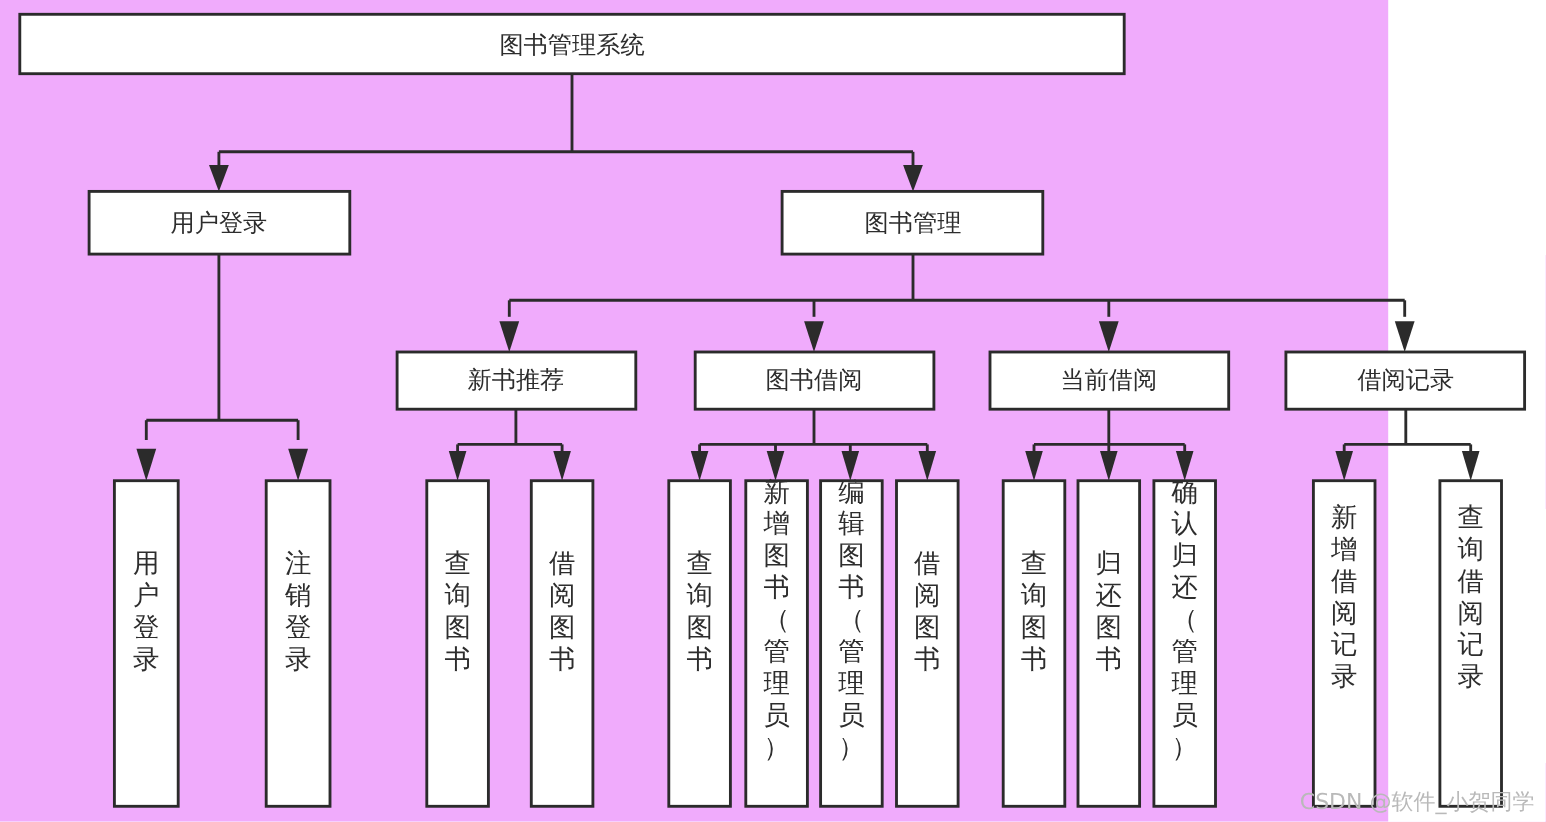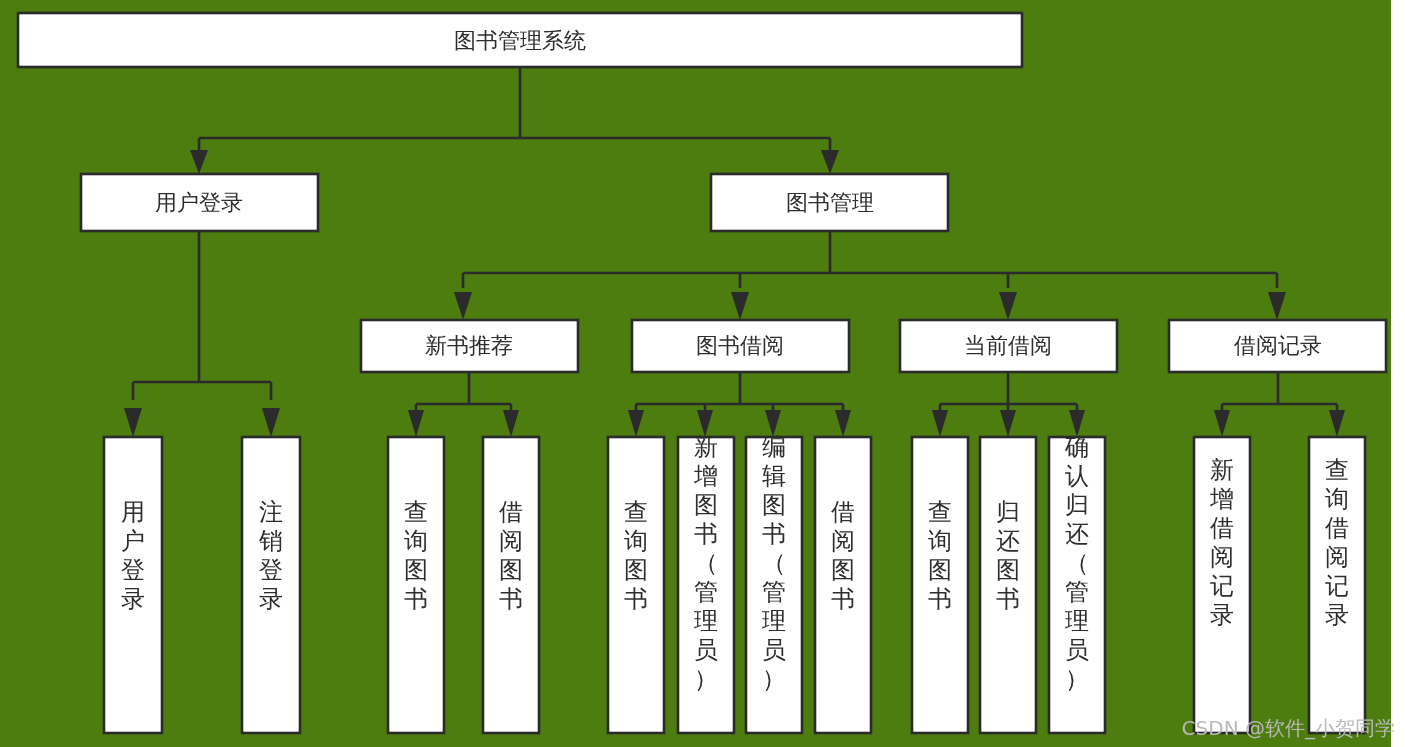--- a/index.html
+++ b/index.html
@@ -8,23 +8,23 @@
     background: #ffffff;
   }
   body {
     width: 1405px;
     height: 747px;
     font-family: "DejaVu Sans", "Liberation Sans", sans-serif;
     overflow: hidden;
   }
   #diagram-root {
     position: relative;
-    width: 1391px;
+    width: 1262px;
     height: 747px;
-    background: #4d7c0f;
+    background: #f0abfc;
   }
   svg.diagram-canvas {
     position: absolute;
     left: 0;
     top: 0;
     width: 1405px;
     height: 747px;
     display: block;
   }
   .node-box {

